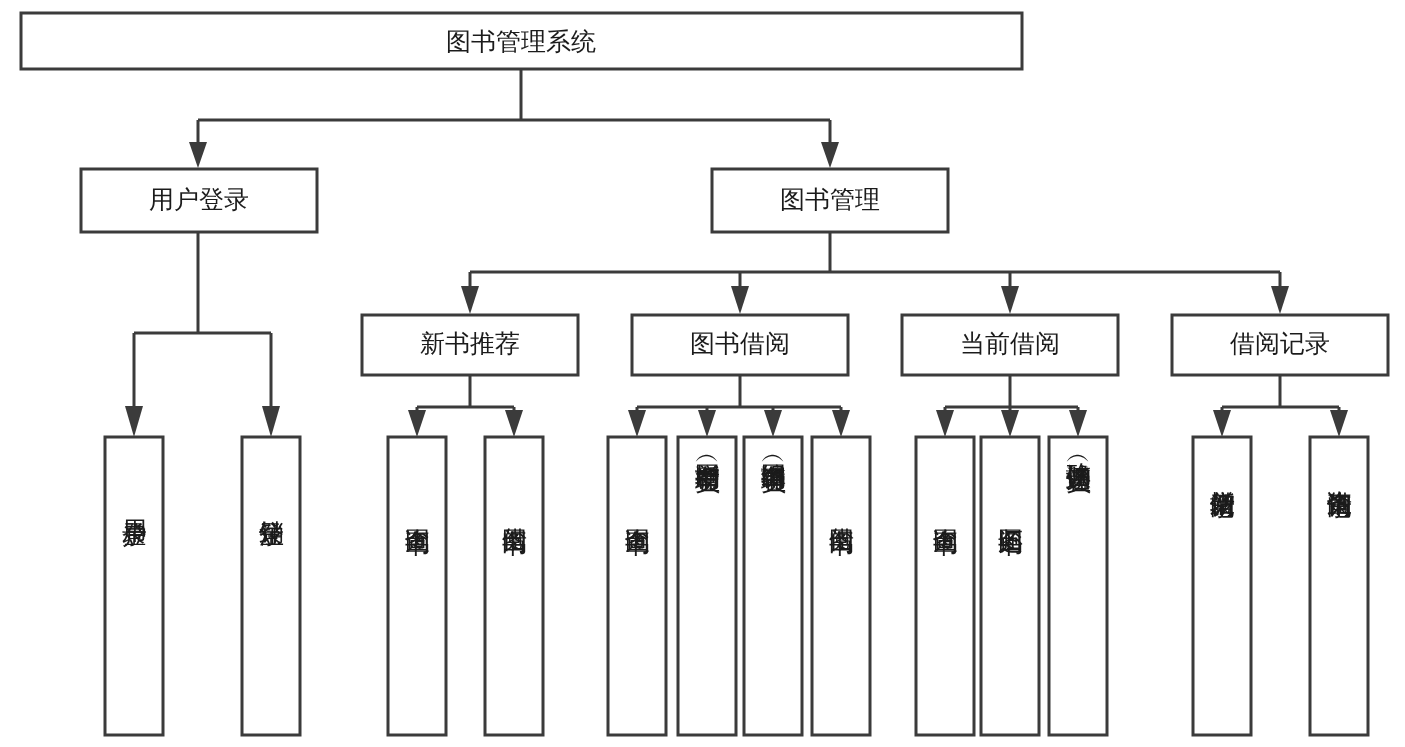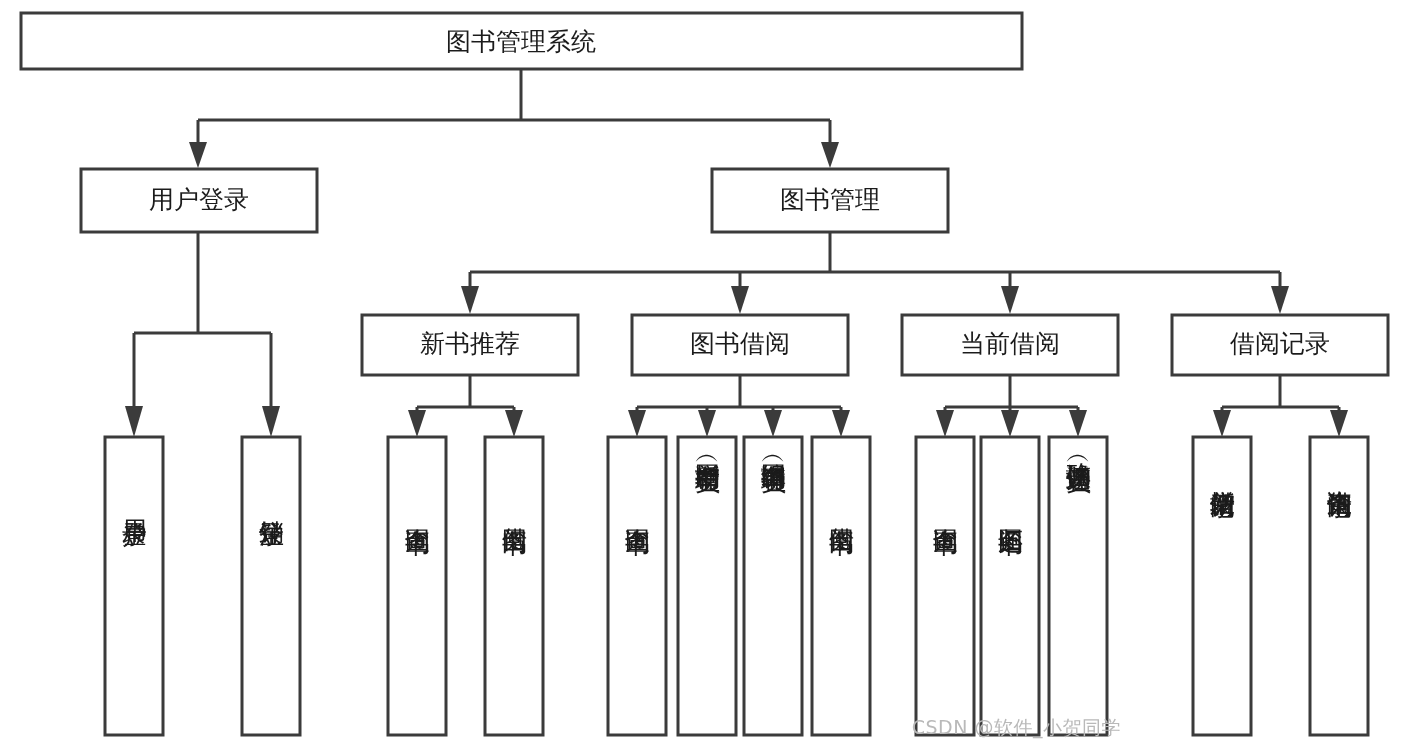--- a/index.html
+++ b/index.html
@@ -251,15 +251,14 @@
     <span class="vert-label">确认归还（管理员）</span>
   </div>
 
   <div class="vert-label-wrap" style="left:1193px; top:470px; width:58px; height:265px;">
     <span class="vert-label">新增借阅记录</span>
   </div>
   <div class="vert-label-wrap" style="left:1310px; top:470px; width:58px; height:265px;">
     <span class="vert-label">查询借阅记录</span>
   </div>
 
-  <div class="watermark">CSDN @软件_小贺同学</div>
 
 </div>
 
 </body></html>

